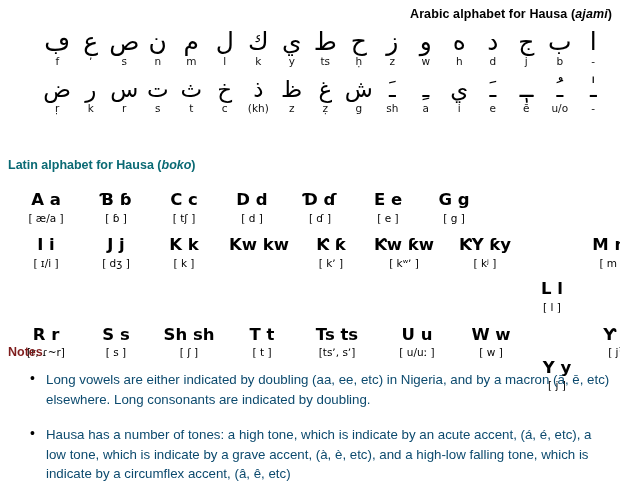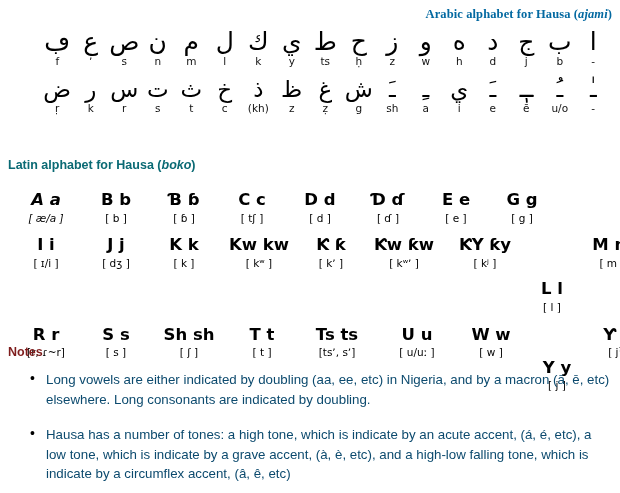--- a/index.html
+++ b/index.html
@@ -8,23 +8,22 @@
     width: 620px; height: 493px;
     background: #ffffff;
     font-family: "Liberation Sans", sans-serif;
     overflow: hidden;
   }
   .page { position: relative; width: 620px; height: 493px; background:#fff; }
 
   
   .ajami-title {
     position: absolute; top: 7px; right: 8px;
-    font-size: 12.5px; font-weight: bold; color: #0369a1;
+    font-size: 12.5px; font-weight: bold; color: #000000;
     letter-spacing: .1px;
-    font-family: Liberation Serif, serif;
   }
   .ajami-title .it { font-style: italic; }
 
   .ajami-block { position: absolute; top: 26px; left: 0; width: 620px; }
 
   .ar-row {
     direction: rtl;
     display: flex;
     justify-content: flex-start;
     padding-right: 10px;
@@ -189,27 +188,23 @@
         <span class="cell">r</span>
         <span class="cell">k</span>
         <span class="cell">ṛ</span>
       </div>
   </div>
 
   <div class="boko-title"><span>Latin alphabet for Hausa (</span><span class="it">boko</span><span>)</span></div>
 
   <div class="boko-block">
       <div class="boko-row">
-        <div class="boko-cell" style="width: 72px; font-style: italic;">
+        <div class="boko-cell" style="width: 72px;">
           <div class="boko-letter">A a</div>
           <div class="boko-ipa">[ æ/a ]</div>
-        </div>
-        <div class="boko-cell" style="width: 68px;">
-          <div class="boko-letter">B b</div>
-          <div class="boko-ipa">[ b ]</div>
         </div>
         <div class="boko-cell" style="width: 68px;">
           <div class="boko-letter">Ɓ ɓ</div>
           <div class="boko-ipa">[ ɓ ]</div>
         </div>
         <div class="boko-cell" style="width: 68px;">
           <div class="boko-letter">C c</div>
           <div class="boko-ipa">[ tʃ ]</div>
         </div>
         <div class="boko-cell" style="width: 68px;">
@@ -238,21 +233,20 @@
         <div class="boko-cell" style="width: 68px;">
           <div class="boko-letter">J j</div>
           <div class="boko-ipa">[ dʒ ]</div>
         </div>
         <div class="boko-cell" style="width: 68px;">
           <div class="boko-letter">K k</div>
           <div class="boko-ipa">[ k ]</div>
         </div>
         <div class="boko-cell" style="width: 82px;">
           <div class="boko-letter">Kw kw</div>
-          <div class="boko-ipa">[ kʷ ]</div>
         </div>
         <div class="boko-cell" style="width: 62px;">
           <div class="boko-letter">Ƙ ƙ</div>
           <div class="boko-ipa">[ kʼ ]</div>
         </div>
         <div class="boko-cell" style="width: 84px;">
           <div class="boko-letter">Ƙw ƙw</div>
           <div class="boko-ipa">[ kʷʼ ]</div>
         </div>
         <div class="boko-cell" style="width: 78px;">

